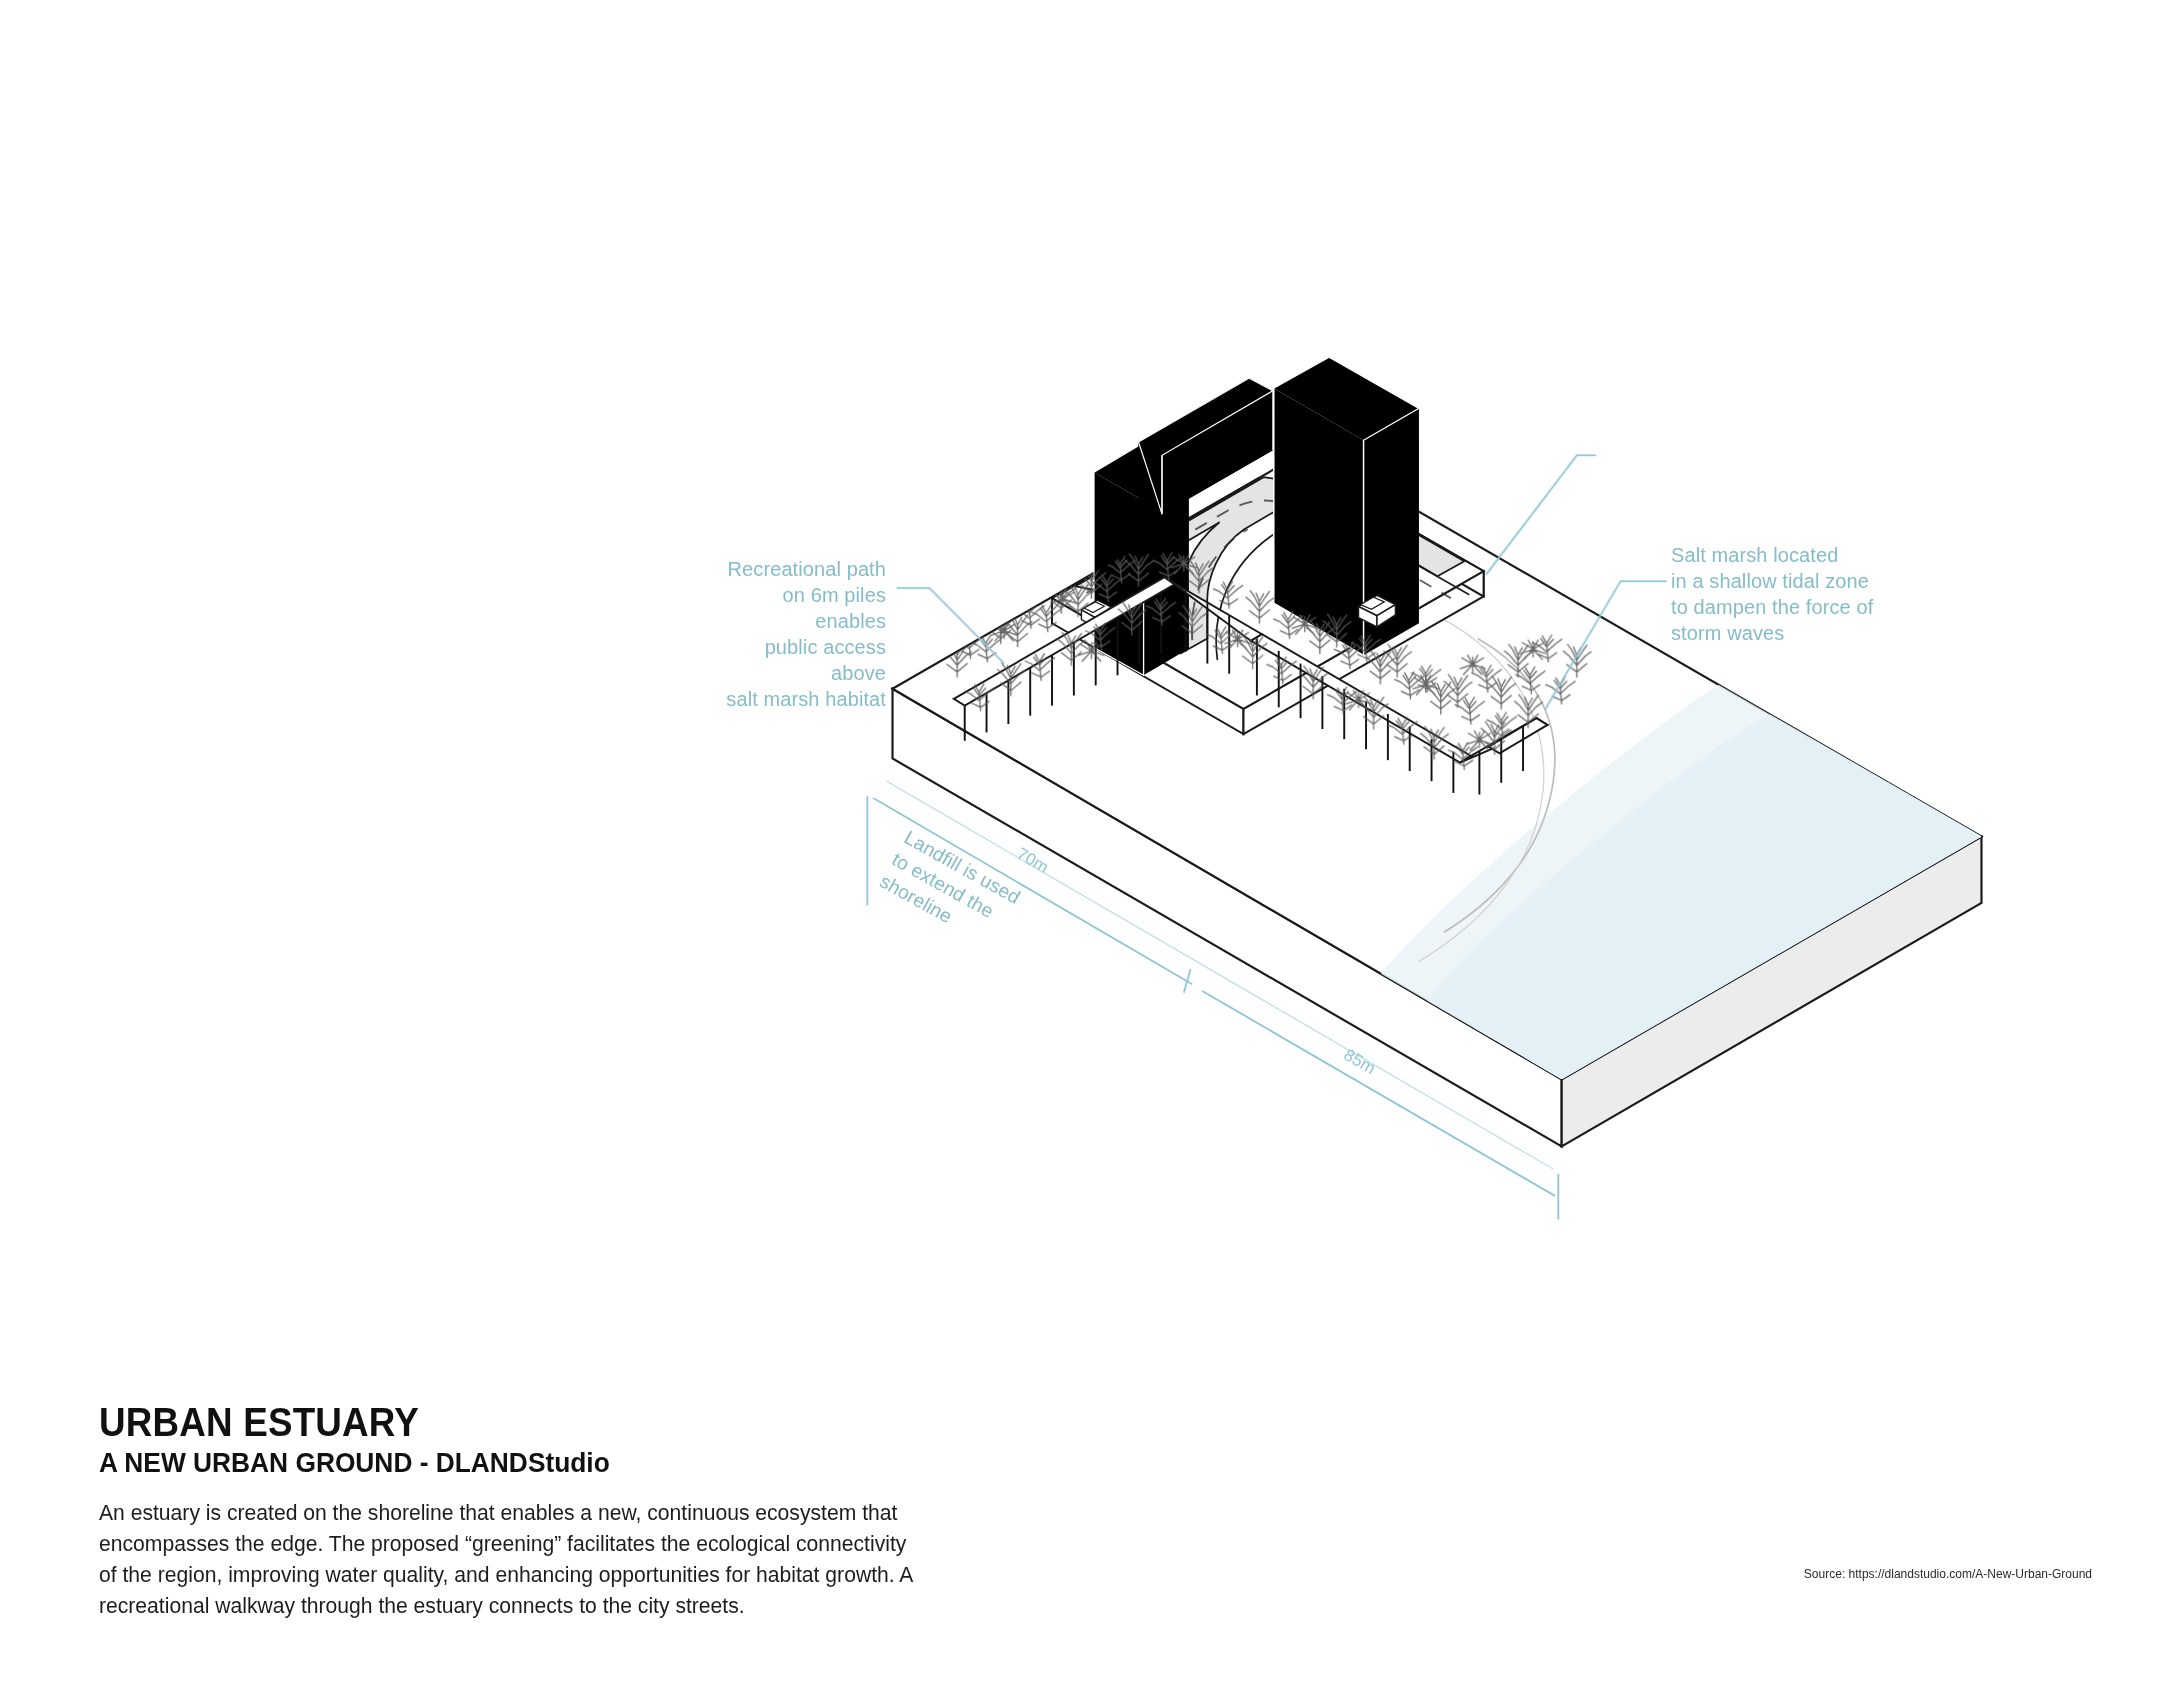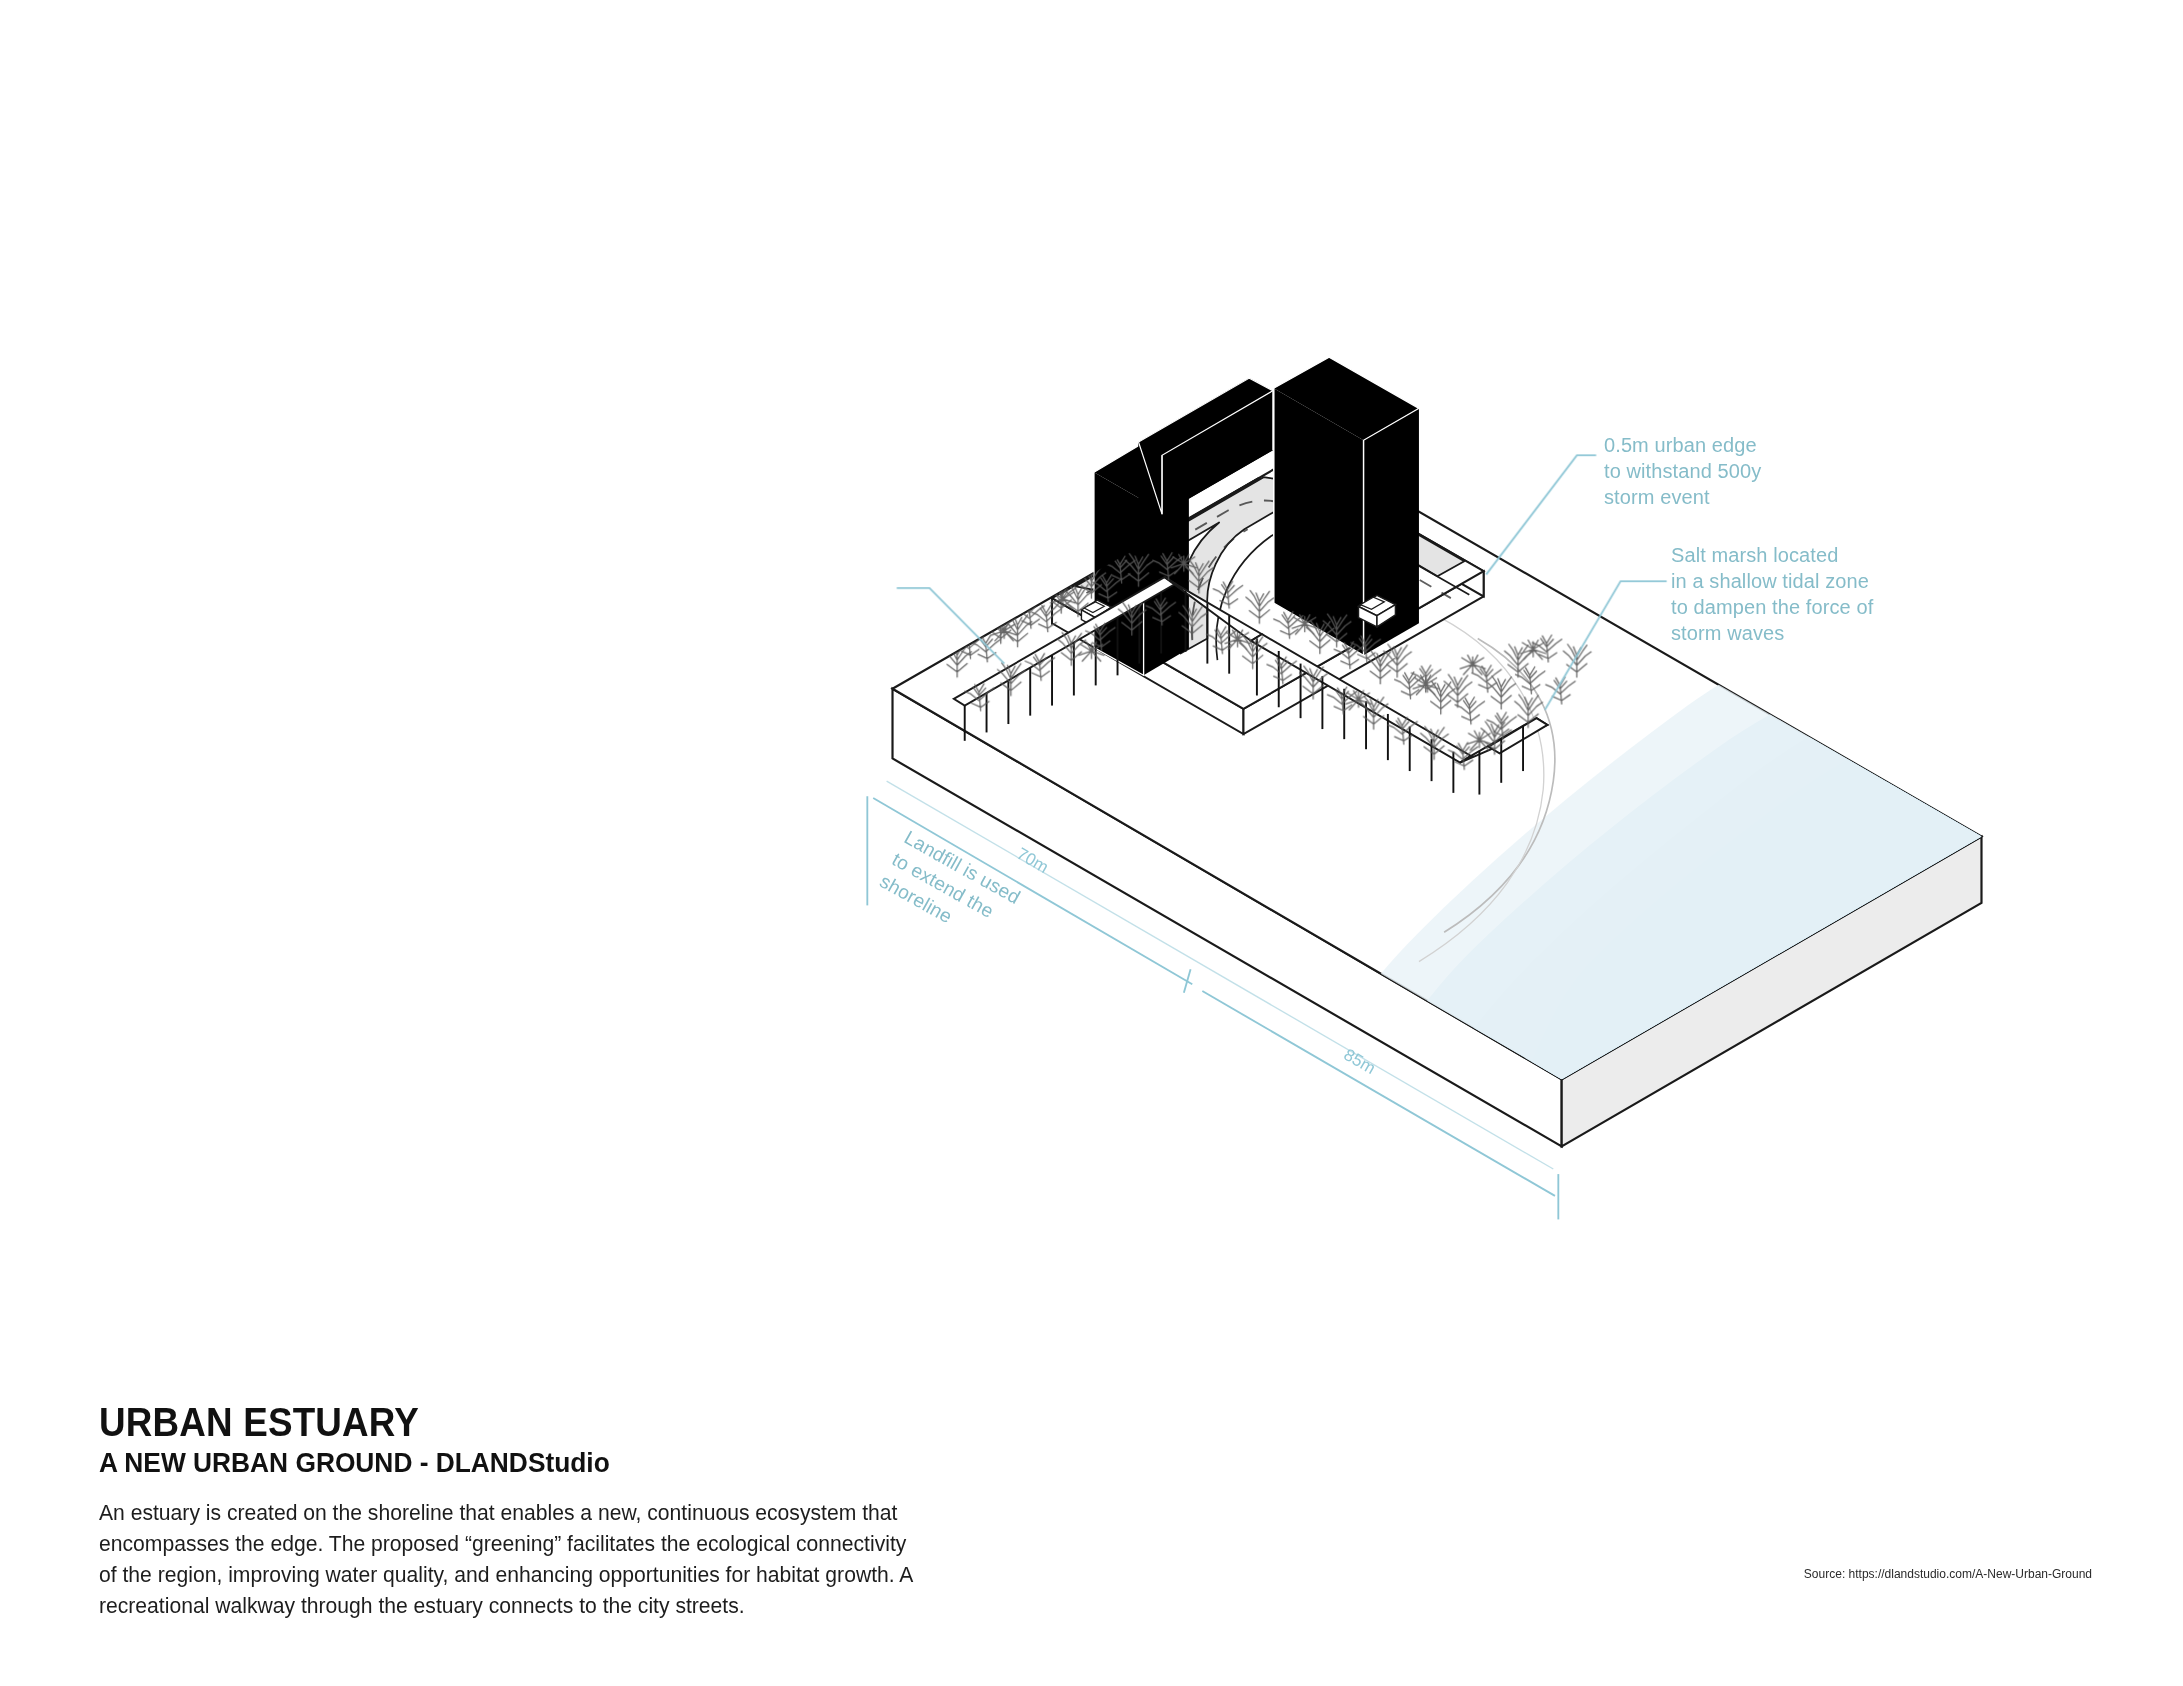--- a/index.html
+++ b/index.html
@@ -309,24 +309,25 @@
     <g stroke="#8fc7d6" stroke-width="2.2" fill="none">
 
       <path d="M1068,700 L1107,700 L1196,790"></path>
 
       <path d="M1901,542 L1878,542 L1770,684"></path>
 
       <path d="M1985,692 L1930,692 L1840,845"></path>
     </g>
   </svg>
 
-
-  <div class="anno" id="anno-edge">0.5m urban edge
-to withstand 500y
-storm event</div>
+  <div class="anno right-align" id="anno-path">Recreational path
+on 6m piles enables
+public access above
+salt marsh habitat</div>
+
 
   <div class="anno" id="anno-marsh">Salt marsh located
 in a shallow tidal zone
 to dampen the force of
 storm waves</div>
 
   <div class="anno" id="anno-landfill">Landfill is used
 to extend the
 shoreline</div>
 

